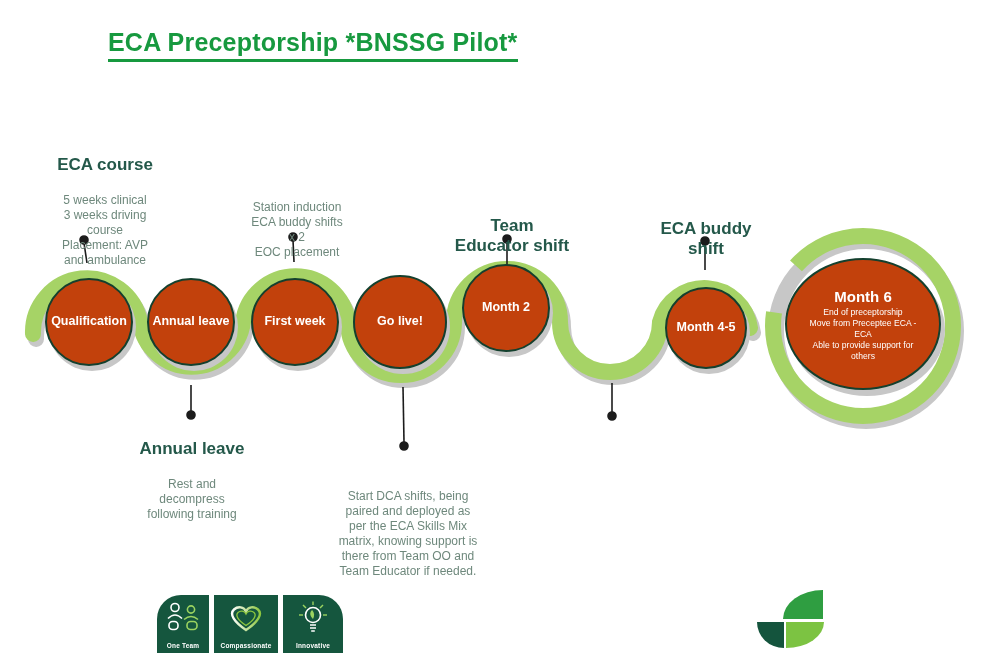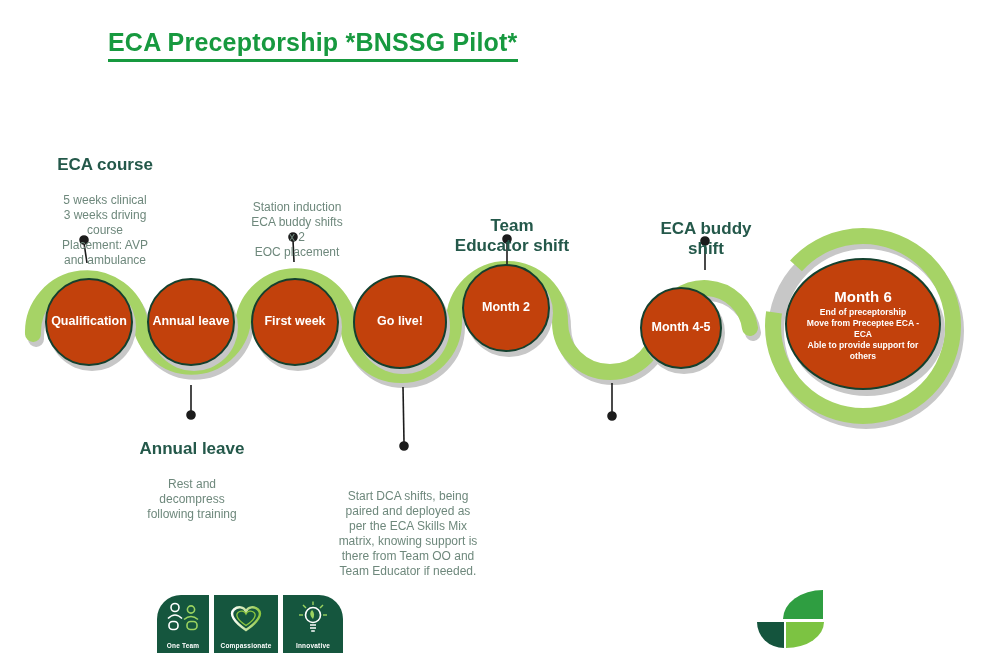--- a/index.html
+++ b/index.html
@@ -14,21 +14,21 @@
 
   .circle { position:absolute; z-index:3; border-radius:50%;
             background:#c2410c; border:2px solid #14402e;
             display:flex; align-items:center; justify-content:center;
             box-shadow:3px 5px 0 #c7c7c7; }
   .circle .clabel { color:#ffffff; font-weight:bold; font-size:12.5px; text-align:right; line-height:1.1; }
 
   .month6 { flex-direction:column; text-align:center; padding:6px 10px 4px 10px;
             box-shadow:4px 6px 0 #c7c7c7; }
   .m6-title { color:#fff; font-weight:bold; font-size:15px; margin-bottom:2px; }
-  .m6-line  { color:#fff; font-weight:bold; font-size:8.6px; line-height:1.3; white-space:pre-line; }
+  .m6-line  { color:#fff; font-weight:normal; font-size:8.6px; line-height:1.3; white-space:pre-line; }
 
   .note { position:absolute; z-index:2; text-align:center; white-space:pre-line; }
   .note-h { font-size:17px; font-weight:bold; color:#24584a; line-height:1.2; }
   .note-b { font-size:12px; color:#6e887c; line-height:1.25; }
   .note-h:empty, .note-b:empty { display:none; }
 
   .values { position:absolute; left:157px; top:595px; display:flex; gap:5px; z-index:2; }
   .tile { position:relative; background:#15563e; height:58px;
           display:flex; flex-direction:column; align-items:center; justify-content:flex-start; }
   .tile-left  { width:52px; border-radius:24px 0 0 0; }
@@ -86,21 +86,21 @@
     </div>
   <div class="circle" style="left:251px;top:278px;width:88px;height:88px">
       <span class="clabel">First week</span>
     </div>
   <div class="circle" style="left:353px;top:275px;width:94px;height:94px">
       <span class="clabel">Go live!</span>
     </div>
   <div class="circle" style="left:462px;top:264px;width:88px;height:88px">
       <span class="clabel">Month 2</span>
     </div>
-  <div class="circle" style="left:640px;top:287px;width:82px;height:82px">
+  <div class="circle" style="left:665px;top:287px;width:82px;height:82px">
       <span class="clabel">Month 4-5</span>
     </div>
 
   <div class="circle month6" style="left:785px;top:258px;width:156px;height:132px;border-radius:50%">
     <div class="m6-title">Month 6</div>
     <div class="m6-line">End of preceptorship</div>
     <div class="m6-line">Move from Preceptee ECA -
 ECA</div>
     <div class="m6-line">Able to provide support for
 others</div>

